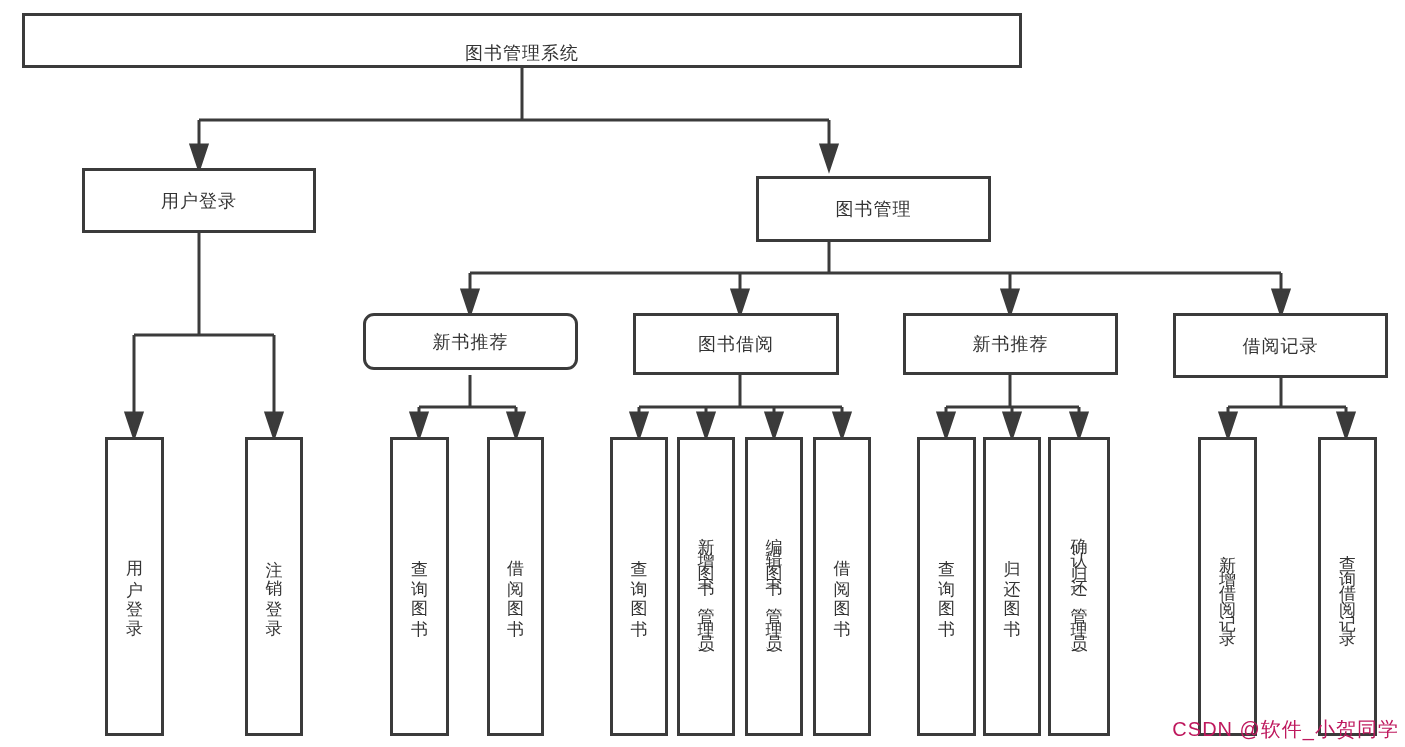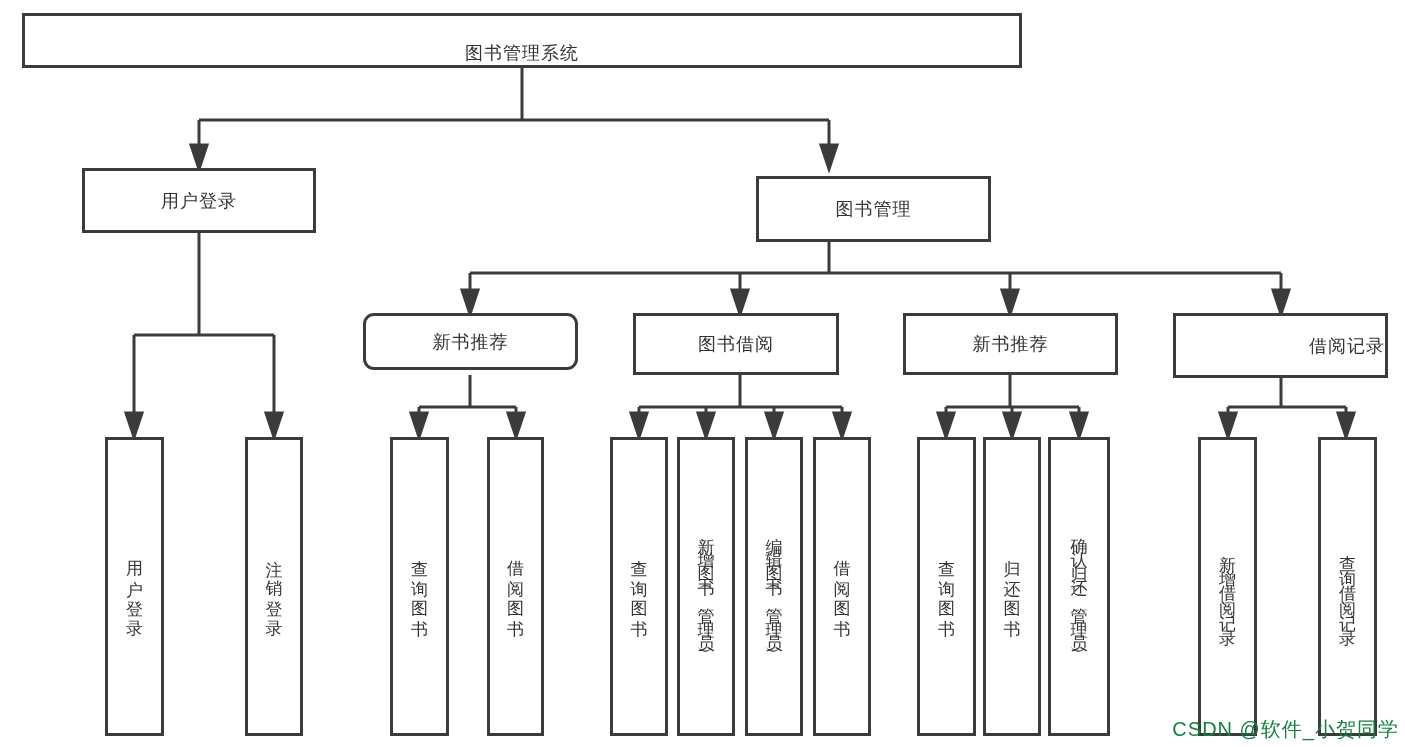--- a/index.html
+++ b/index.html
@@ -44,21 +44,21 @@
     font-size: 17px;
     line-height: 1;
     letter-spacing: 14px;
     white-space: nowrap;
   }
   #watermark {
     position: absolute;
     right: 6px;
     bottom: 4px;
     font-size: 20px;
-    color: #15803d;
+    color: #be185d;
     letter-spacing: 1px;
     white-space: nowrap;
     z-index: 10;
   }
 </style>
 </head>
 <body>
 
 <div id="canvas">
 
@@ -139,21 +139,21 @@
 
   <div class="hnode" style="left:363px; top:313px; width:215px; height:57px;border-radius:11px;">
     <span>新书推荐</span>
   </div>
   <div class="hnode" style="left:633px; top:313px; width:206px; height:62px;">
     <span>图书借阅</span>
   </div>
   <div class="hnode" style="left:903px; top:313px; width:215px; height:62px;">
     <span>新书推荐</span>
   </div>
-  <div class="hnode" style="left:1173px; top:313px; width:215px; height:65px;justify-content:flex-end;">
+  <div class="hnode" style="left:1173px; top:313px; width:215px; height:65px;">
     <span>借阅记录</span>
   </div>
 
   <div class="vnode" style="left:105px; top:437px; width:59px; height:299px;">
     <span class="v-label" style="letter-spacing: 20px;">用户登录</span>
   </div>
   <div class="vnode" style="left:245px; top:437px; width:58px; height:299px;">
     <span class="v-label" style="letter-spacing: 20px;">注销登录</span>
   </div>
 

